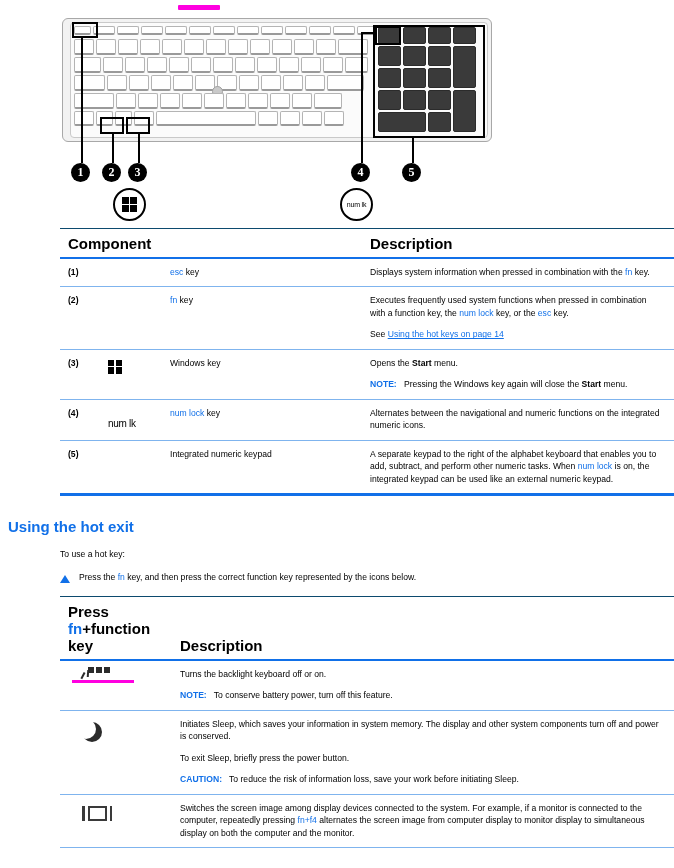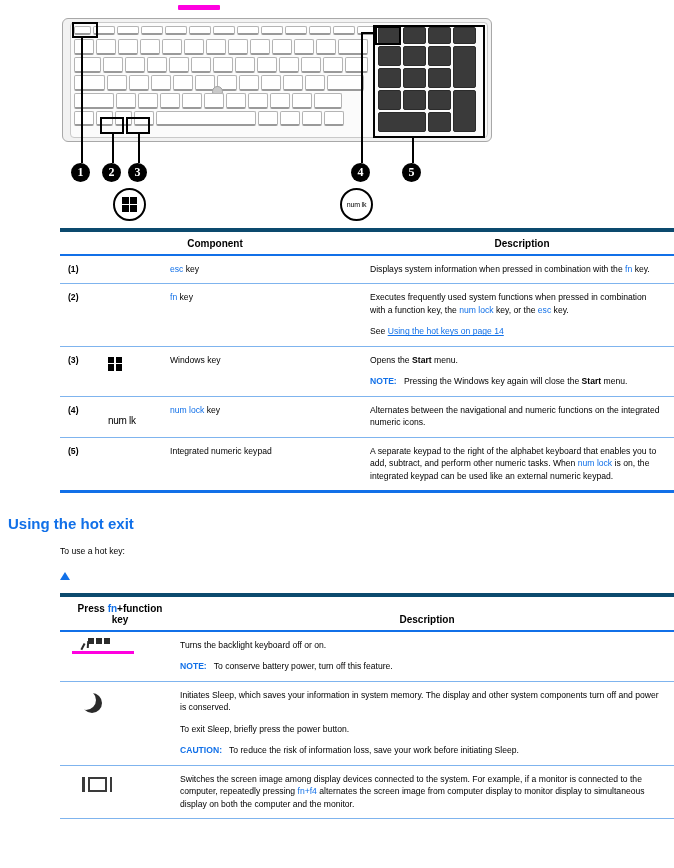--- a/index.html
+++ b/index.html
@@ -87,24 +87,24 @@
   .winglyph {
     display:inline-grid;
     grid-template-columns:1fr 1fr; grid-template-rows:1fr 1fr;
     gap:1.5px;
   }
   .winglyph i { display:block; background:#000; }
 
   
   .tbl { width:614px; margin-left:60px; border-collapse:collapse; }
   .tbl thead th {
-    text-align:center;
-    font-size:10px; font-weight:bold;
+    text-align:left;
+    font-size:15px; font-weight:bold;
     padding:6px 0 5px 8px;
-    border-top:4px solid #0c4a6e;
+    border-top:1px solid #0c4a6e;
     border-bottom:2.5px solid #1170e8;
     vertical-align:bottom;
   }
   .tbl td {
     font-size:8.6px;
     line-height:1.45;
     padding:7px 10px 8px 8px;
     border-bottom:1px solid #7fb4ee;
     vertical-align:top;
   }
@@ -395,20 +395,21 @@
   </tbody>
 </table>
 
 <div style="height:22px;"></div>
 <h2 class="section">Using the hot exit</h2>
 <div style="height:14px;"></div>
 <div class="intro">To use a hot key:</div>
 <div style="height:13px;"></div>
 <div class="bullet-row">
   <span class="tri"></span>
+  <span class="intro" style="padding-left:0;">Press the <span class="blue">fn</span> key, and then press the correct function key represented by the icons below.</span>
 </div>
 <div style="height:13px;"></div>
 
 <table class="tbl">
   <thead>
     <tr>
       <th class="hk-icon">Press <span class="blue">fn</span>+function key</th>
       <th>Description</th>
     </tr>
   </thead>

